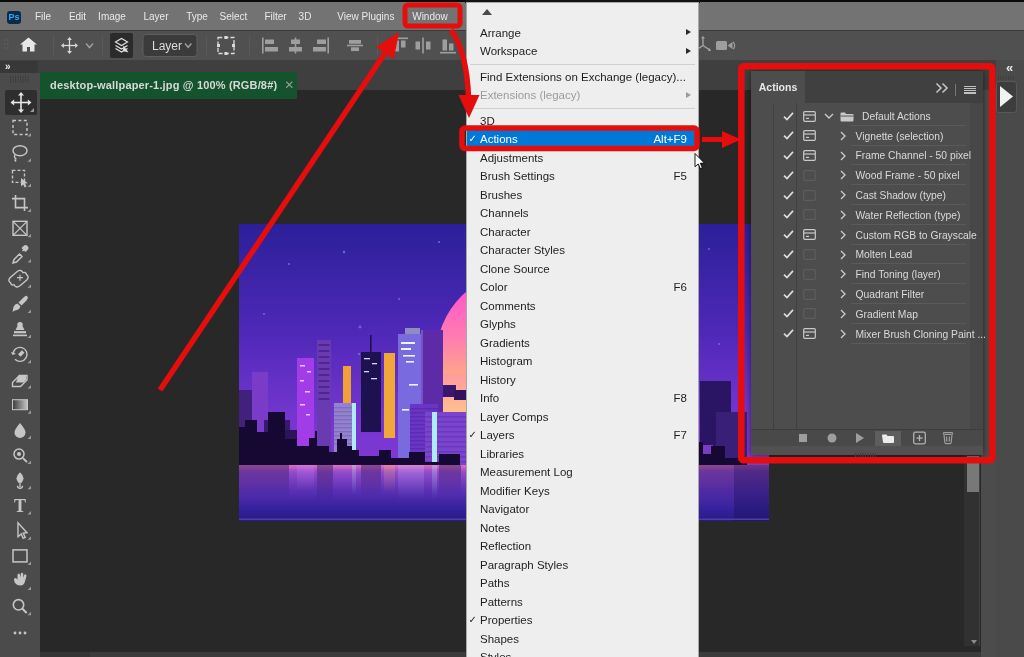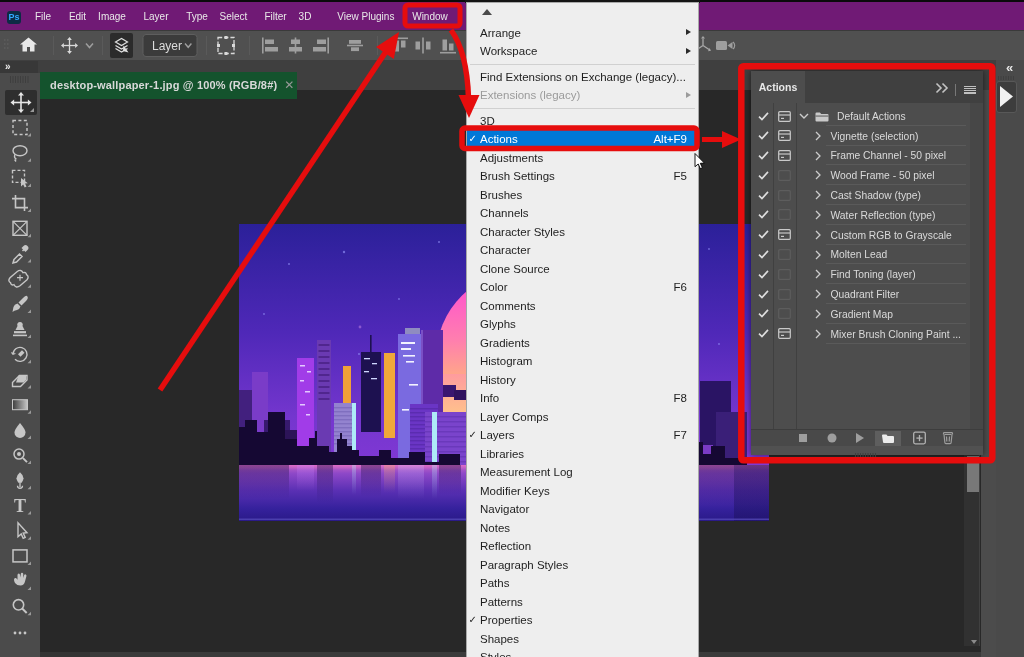--- a/index.html
+++ b/index.html
@@ -1,21 +1,21 @@
 <!DOCTYPE html>
 <html><head><meta charset="utf-8">
 <style>
 * { margin:0; padding:0; box-sizing:border-box; }
 html,body { width:1024px; height:657px; overflow:hidden; background:#282828;
   font-family:"Liberation Sans", sans-serif; }
 #app { position:absolute; left:0; top:0; width:1024px; height:657px; }
 .abs { position:absolute; }
 
 
-#menubar { left:0; top:0; width:1024px; height:30px; background:#701a75; border-top:2px solid #0a0a0a; }
+#menubar { left:0; top:0; width:1024px; height:30px; background:#737373; border-top:2px solid #0a0a0a; }
 .mbi { position:absolute; top:50%; transform:translate(-50%,-50%); color:#e9e9e9; font-size:10px; }
 #pslogo { position:absolute; left:7px; top:9px; width:14px; height:13px; background:#0d2b45;
   border-radius:3px; color:#31a8ff; font-size:9px; font-weight:bold;
   text-align:center; line-height:13px; }
 
 
 #options { left:0; top:30px; width:1024px; height:30px; background:#505050; border-top:1px solid #3a3a3a; }
 
 
 #tabbar { left:0; top:60px; width:1024px; height:30px; background:#3f3f3f; }
@@ -63,21 +63,21 @@
 
 #panel { left:751px; top:71px; width:232px; height:384px; background:#4d4d4d;
   box-shadow:0 0 6px rgba(0,0,0,0.55); }
 #phead { position:absolute; left:0; top:0; width:232px; height:32px; background:#404040; }
 #ptab { position:absolute; left:0; top:0; width:54px; height:32px; background:#4d4d4d;
   color:#e8e8e8; font-size:10.5px; font-weight:bold; line-height:32px; text-align:center; }
 #pchev { position:absolute; right:34px; top:11px; }
 #pbar { position:absolute; right:27px; top:13px; width:1px; height:12px; background:#787878; }
 #pham { position:absolute; right:7px; top:14.5px; width:12.5px; }
 #pham div { height:1.2px; background:#c0c0c0; margin-bottom:1.15px; }
-#prows { position:absolute; left:0; top:35px; width:232px; }
+#prows { position:absolute; left:0; top:35px; width:232px;padding-left:25px; }
 .prow { position:relative; height:19.8px; }
 .rchk { position:absolute; left:7px; top:5.5px; width:11px; height:9px; }
 .rdlg { position:absolute; left:27px; top:4.5px; width:13px; height:11px; }
 .rexp.fold { position:absolute; left:48px; top:7px; width:10px; height:6px; }
 .rexp.chld { position:absolute; left:64px; top:5px; width:6px; height:10px; }
 .rfol { position:absolute; left:64px; top:4.5px; width:14px; height:11px; }
 .rnm { position:absolute; left:79.5px; top:50%; transform:translateY(-50%); color:#dadada; font-size:10.3px; white-space:nowrap; }
 .rnm.f { left:86px; }
 .rsep { position:absolute; left:75px; right:17px; bottom:0; height:1px; background:#5a5a5a; }
 #pcol1 { position:absolute; left:21.5px; top:32px; width:1px; height:326px; background:#404040; }
@@ -618,24 +618,24 @@
           <span class="ml">Brush Settings</span>
           <span class="ms">F5</span>
         </div>
 <div class="mi ">
           <span class="ml">Brushes</span>
         </div>
 <div class="mi ">
           <span class="ml">Channels</span>
         </div>
 <div class="mi ">
+          <span class="ml">Character</span>
+        </div>
+<div class="mi ">
           <span class="ml">Character Styles</span>
-        </div>
-<div class="mi ">
-          <span class="ml">Character</span>
         </div>
 <div class="mi ">
           <span class="ml">Clone Source</span>
         </div>
 <div class="mi ">
           <span class="ml">Color</span>
           <span class="ms">F6</span>
         </div>
 <div class="mi ">
           <span class="ml">Comments</span>

